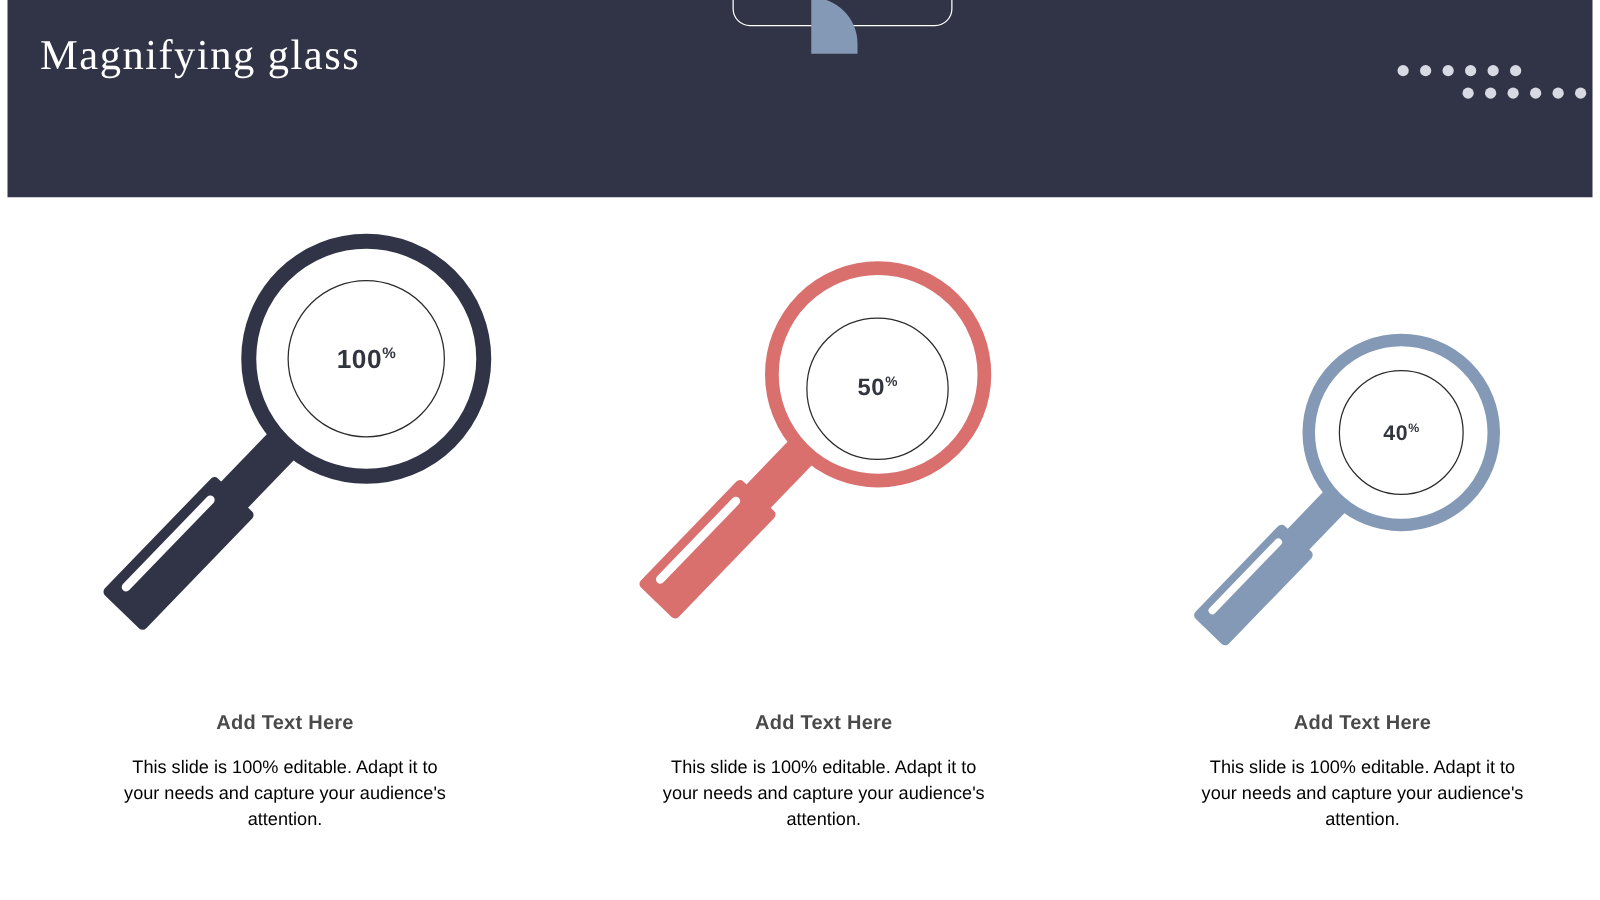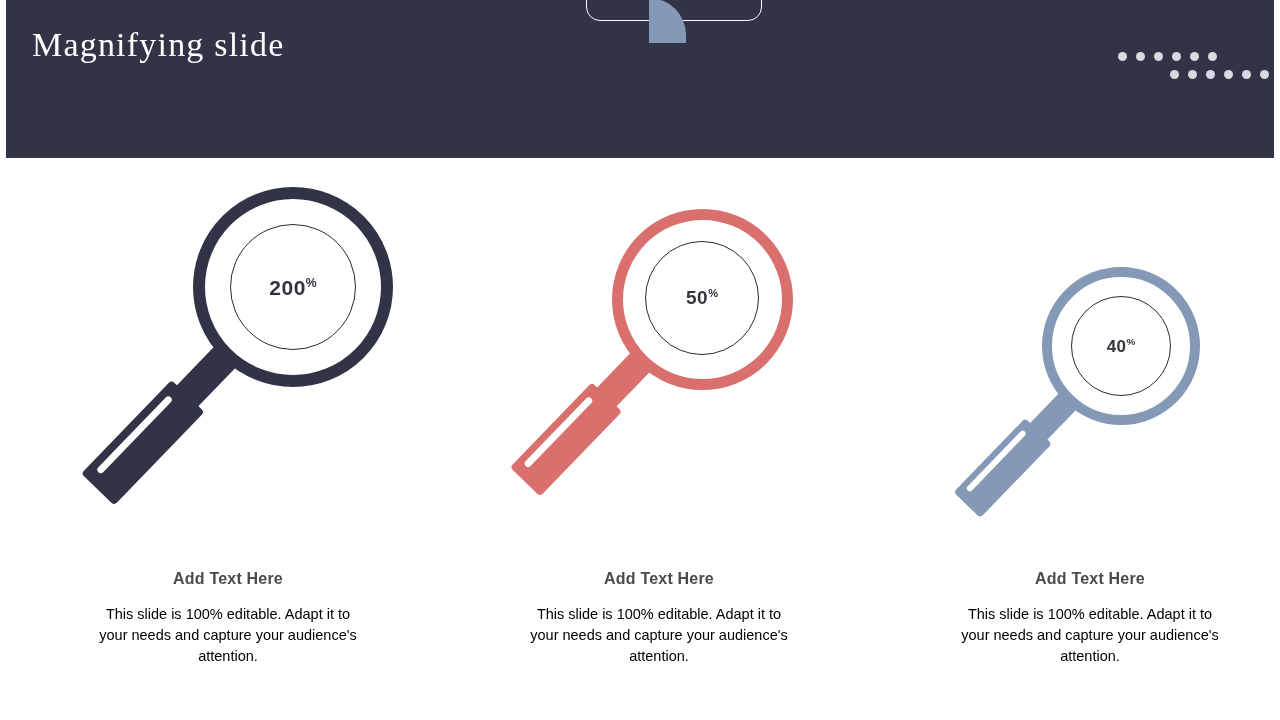--- a/index.html
+++ b/index.html
@@ -175,21 +175,21 @@
   }
 </style>
 </head>
 <body>
 
 <div id="slide-header">
 
   <div id="header-rounded-outline"></div>
   <div id="header-quarter-disc"></div>
 
-  <div id="page-title">Magnifying slide</div>
+  <div id="page-title">Magnifying glass</div>
 
   <div id="header-dot-grid">
       <div class="dot" style="left: 0px; top: 0px; background: rgb(215, 218, 226);"></div>
       <div class="dot" style="left: 18px; top: 0px; background: rgb(215, 218, 226);"></div>
       <div class="dot" style="left: 36px; top: 0px; background: rgb(215, 218, 226);"></div>
       <div class="dot" style="left: 54px; top: 0px; background: rgb(215, 218, 226);"></div>
       <div class="dot" style="left: 72px; top: 0px; background: rgb(215, 218, 226);"></div>
       <div class="dot" style="left: 90px; top: 0px; background: rgb(215, 218, 226);"></div>
       <div class="dot" style="left: 52px; top: 18px; background: rgb(215, 218, 226);"></div>
       <div class="dot" style="left: 70px; top: 18px; background: rgb(215, 218, 226);"></div>
@@ -203,37 +203,37 @@
 <div id="slide-body">
 
   <div class="magnifier-column" id="column-1">
     <div class="magnifier">
       <div class="mag-neck" style="width: 30px; height: 62px; left: 153.452px; top: 197.913px; background: rgb(49, 52, 70); transform: rotate(44deg);"></div>
       <div class="mag-grip" style="width: 46px; height: 130px; left: 106.551px; top: 238.196px; background: rgb(49, 52, 70); transform: rotate(44deg); border-radius: 4px;">
         <div class="mag-grip-slot" style="width: 7px; height: 104px; left: 8px; top: 13px;"></div>
       </div>
       <div class="mag-ring" style="left: 135px; top: 29px; width: 200px; height: 200px; border-width: 12px; border-color: rgb(49, 52, 70);"></div>
       <div class="mag-inner-circle" style="left: 172px; top: 66px; width: 126px; height: 126px;">
-        <span class="mag-pct" style="font-size: 21px;"><span class="pct-num">200</span><span class="pct-sign">%</span></span>
+        <span class="mag-pct" style="font-size: 21px;"><span class="pct-num">100</span><span class="pct-sign">%</span></span>
       </div>
     </div>
     <div class="caption-block" style="top: 412px;">
       <div class="caption-heading">Add Text Here</div>
       <div class="caption-body">This slide is 100% editable. Adapt it to your needs and capture your audience's attention.</div>
     </div>
   </div>
 
   <div class="magnifier-column" id="column-2">
     <div class="magnifier">
       <div class="mag-neck" style="width: 27px; height: 56px; left: 139.308px; top: 203.331px; background: rgb(217, 112, 110); transform: rotate(44deg);"></div>
       <div class="mag-grip" style="width: 42px; height: 118px; left: 97.0749px; top: 239.298px; background: rgb(217, 112, 110); transform: rotate(44deg); border-radius: 4px;">
         <div class="mag-grip-slot" style="width: 7px; height: 94px; left: 7px; top: 12px;"></div>
       </div>
       <div class="mag-ring" style="left: 122.5px; top: 50.5px; width: 181px; height: 181px; border-width: 11px; border-color: rgb(217, 112, 110);"></div>
-      <div class="mag-inner-circle" style="left: 156px; top: 83px; width: 114px; height: 114px;">
+      <div class="mag-inner-circle" style="left: 156px; top: 96px; width: 114px; height: 114px;">
         <span class="mag-pct" style="font-size: 19px;"><span class="pct-num">50</span><span class="pct-sign">%</span></span>
       </div>
     </div>
     <div class="caption-block" style="top: 412px;">
       <div class="caption-heading">Add Text Here</div>
       <div class="caption-body">This slide is 100% editable. Adapt it to your needs and capture your audience's attention.</div>
     </div>
   </div>
 
   <div class="magnifier-column" id="column-3">

